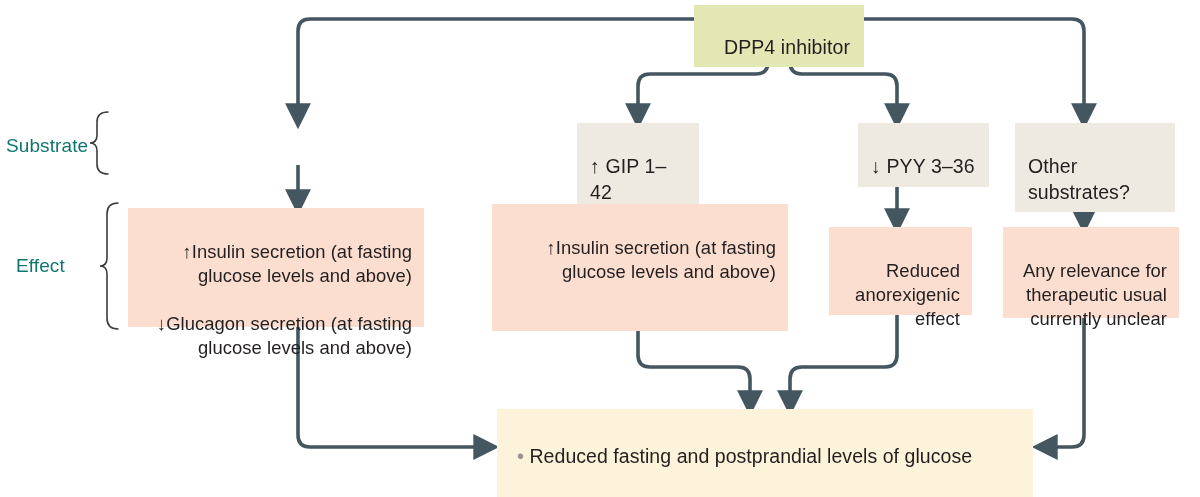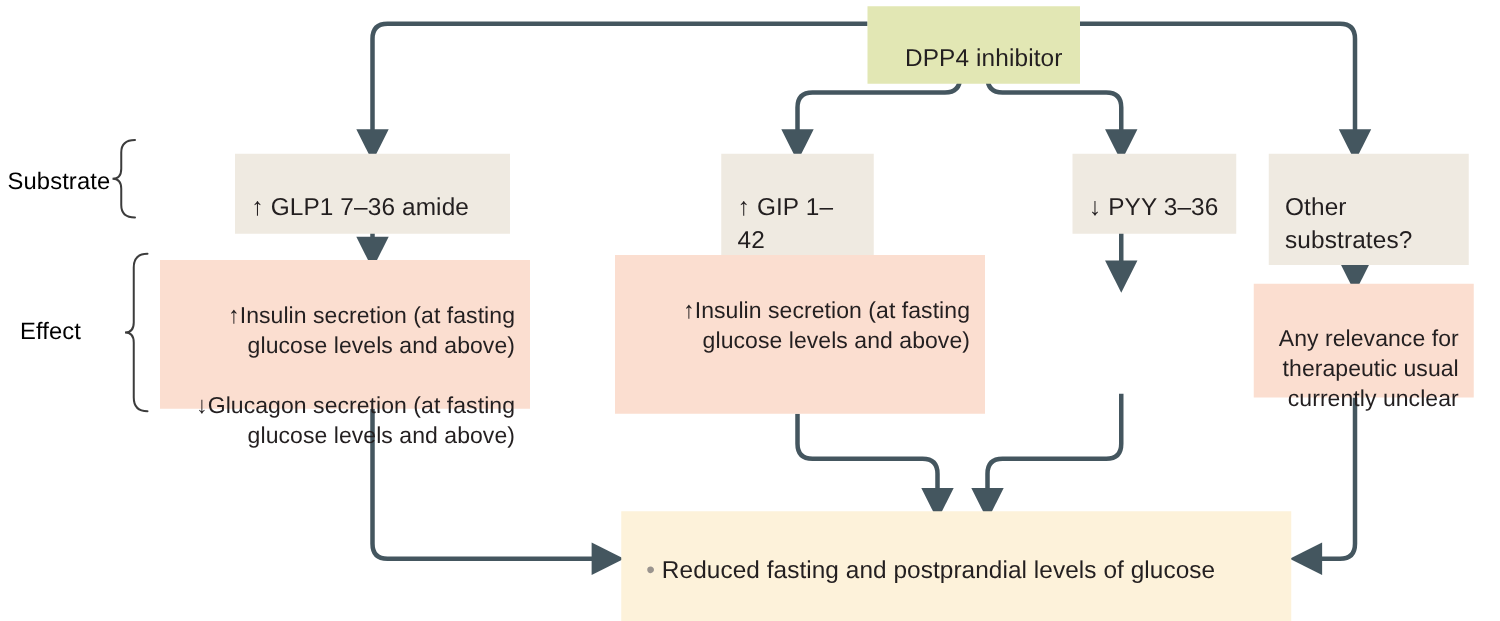--- a/index.html
+++ b/index.html
@@ -84,21 +84,21 @@
     margin-bottom: 2px;
   }
   .bullet-dot {
     color: #9a948e;
     font-size: 1.02em;
   }
   .side-label {
     position: absolute;
     font-size: 19px;
     letter-spacing: 0.1px;
-    color: #000000;
+    color: #0f766e;
   }
 </style>
 </head>
 <body>
 
 <div id="diagram">
 
   <svg id="wires" viewBox="0 0 1200 497" width="1200" height="497">
     <defs>
       <marker id="ah" markerWidth="9" markerHeight="9" refX="4.2" refY="4.5" orient="auto" markerUnits="strokeWidth">
@@ -135,23 +135,20 @@
     </g>
   </svg>
 
   <div class="side-label" style="left:6px; top:135px;">Substrate</div>
   <div class="side-label" style="left:16px; top:255px;">Effect</div>
 
   <div class="node node-root" style="left:694px; top:5px; width:170px;">
     <span>DPP4 inhibitor</span>
   </div>
 
-  <div class="node node-substrate" style="left:188px; top:123px; width:220px;">
-    <span class="arrowglyph">↑</span><span>GLP1 7–36 amide</span>
-  </div>
 
   <div class="node node-substrate" style="left:577px; top:123px; width:122px;">
     <span class="arrowglyph">↑</span><span>GIP 1–42</span>
   </div>
 
   <div class="node node-substrate" style="left:832px; top:123px; width:131px;margin-left:26px;">
     <span class="arrowglyph">↓</span><span>PYY 3–36</span>
   </div>
 
   <div class="node node-substrate" style="left:1015px; top:123px; width:160px;">
@@ -163,20 +160,25 @@
 glucose levels and above)</span></span>
     <span class="hang"><span class="arrowglyph">↓</span><span>Glucagon secretion (at fasting
 glucose levels and above)</span></span>
   </div>
 
   <div class="node node-effect" style="left:492px; top:204px; width:296px; height:127px;">
     <span class="hang"><span class="arrowglyph">↑</span><span>Insulin secretion (at fasting
 glucose levels and above)</span></span>
   </div>
 
+  <div class="node node-effect" style="left:829px; top:227px; width:143px; height:88px;">
+    <span>Reduced
+anorexigenic
+effect</span>
+  </div>
 
   <div class="node node-effect" style="left:1003px; top:227px; width:176px; height:91px;">
     <span>Any relevance for
 therapeutic usual
 currently unclear</span>
   </div>
 
   <div class="node node-outcome" style="left:497px; top:409px; width:536px; height:88px;">
     <span class="bullet-line"><span class="bullet-dot">•</span> <span>Reduced fasting and postprandial levels of glucose</span></span>
     

